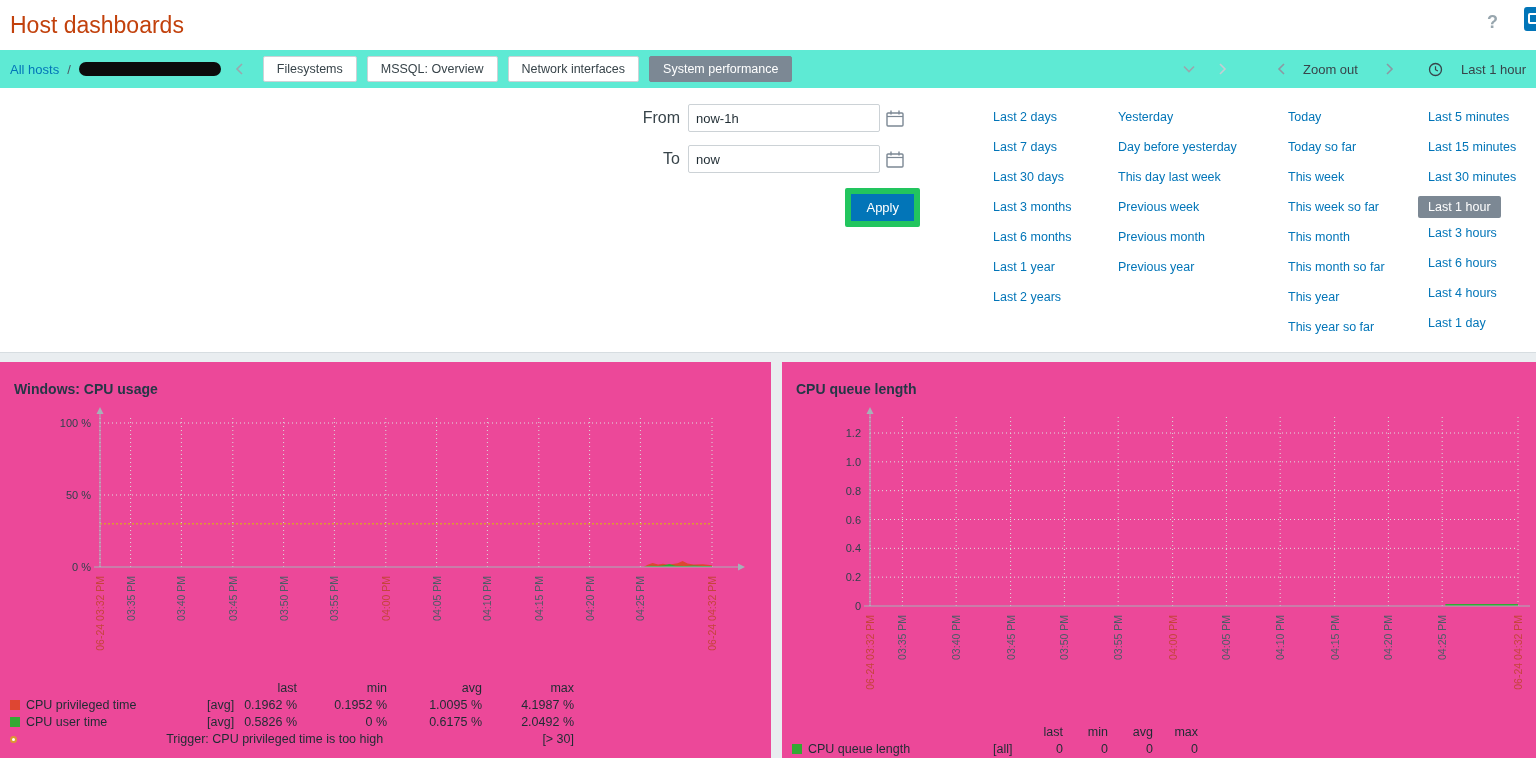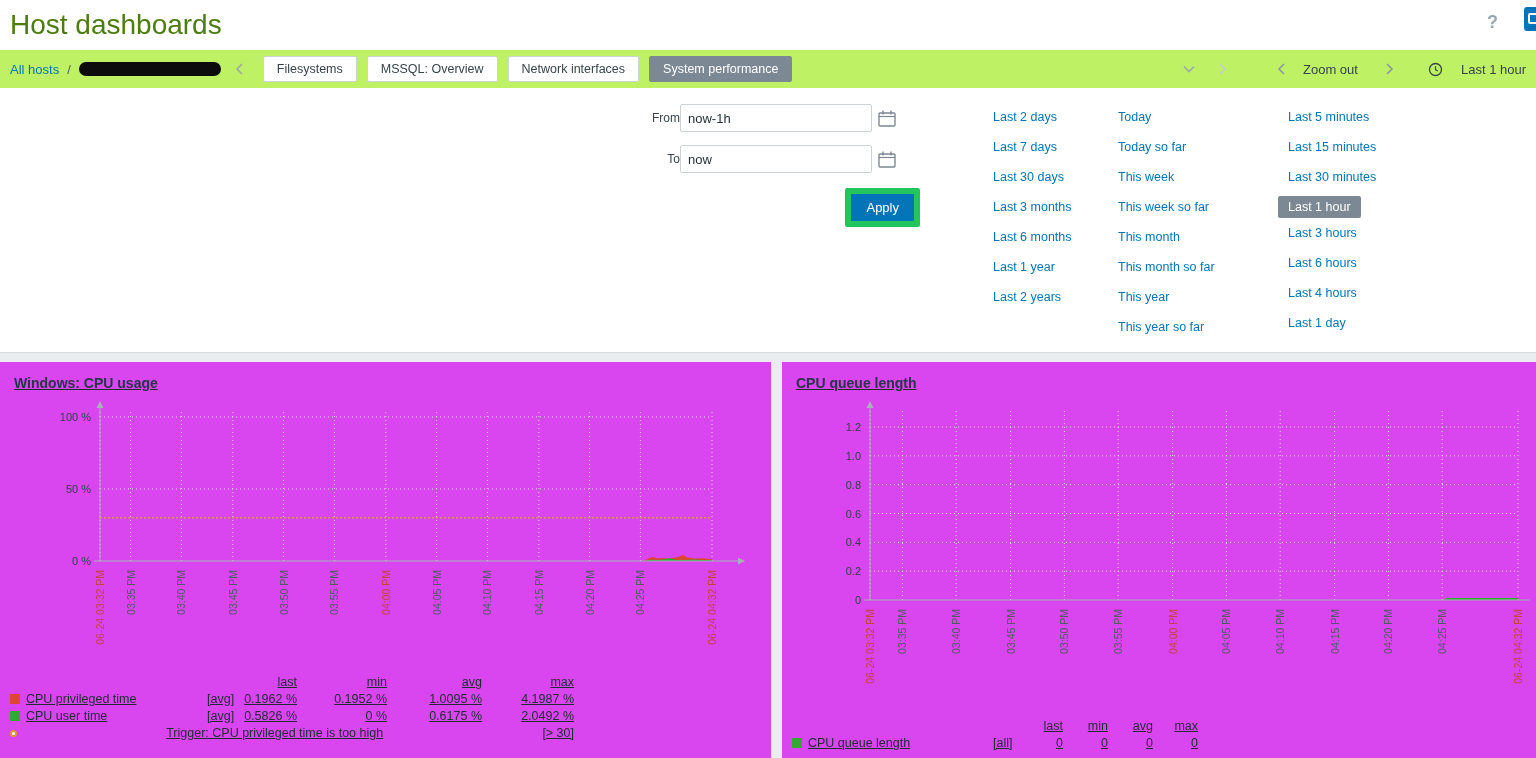--- a/index.html
+++ b/index.html
@@ -2,62 +2,62 @@
 <html><head>
 <meta charset="utf-8">
 <style>
   * { margin:0; padding:0; box-sizing:border-box; }
   html,body { background:#fff; }
   body { font-family:"Liberation Sans", sans-serif; color:#1f2c33; }
   .app { position:relative; width:1536px; height:758px; overflow:hidden; background:#fff; }
 
   
   .topbar { position:relative; height:50px; display:flex; align-items:center; padding:0 10px; background:#fff; }
-  .page-title { font-size:28px; font-weight:normal; color:#4d7c0f; }
+  .page-title { font-size:23px; font-weight:normal; color:#c2410c; }
   .help-glyph { position:absolute; right:38px; top:12px; color:#98a6ae; font-size:18px; font-weight:bold; cursor:pointer; }
   .support-sq { position:absolute; right:-12px; top:7px; width:24px; height:24px; background:#0275b8; border-radius:3px; }
   .support-sq .inner { position:absolute; left:4px; top:6px; width:11px; height:11px; border:2px solid #fff; border-radius:2px; }
 
   
-  .navbar { height:38px; background:#bef264; display:flex; align-items:center; padding:0 10px; gap:8px; font-size:13px; }
+  .navbar { height:38px; background:#5eead4; display:flex; align-items:center; padding:0 10px; gap:8px; font-size:13px; }
   .crumb-link { color:#0275b8; text-decoration:none; cursor:pointer; white-space:nowrap; }
   .crumb-sep { color:#4d5c66; }
   .redacted { width:142px; height:14px; background:#0c0c0c; border-radius:7px; }
   .chevbtn { display:inline-flex; align-items:center; justify-content:center; padding:0 6px; cursor:pointer; }
   .tabs { display:flex; gap:10px; margin-left:6px; }
   .tab { font-family:inherit; font-size:12.5px; color:#38444a; background:#fff; border:1px solid #ccd2d6; border-radius:2px; padding:5px 13px; cursor:pointer; white-space:nowrap; }
   .tab.active { background:#7c8894; border-color:#7c8894; color:#fff; }
   .nav-right { margin-left:auto; display:flex; align-items:center; gap:12px; color:#38444a; }
   .gap-l { margin-left:26px; }
   .gap-m { margin-left:10px; }
   .range-label { white-space:nowrap; cursor:pointer; }
   .zoom-out { cursor:pointer; white-space:nowrap; }
 
   
   .timefilter { position:relative; height:265px; background:#fff; border-bottom:1px solid #d7dde1; }
   .tf-form { position:absolute; left:620px; top:16px; width:300px; }
   .tf-row { display:flex; align-items:center; margin-bottom:13px; }
-  .tf-row label { width:60px; text-align:right; margin-right:0; font-size:12px; color:#38444a; }
+  .tf-row label { width:60px; text-align:right; margin-right:8px; font-size:16px; color:#38444a; }
   .tf-input { width:192px; height:27px; border:1px solid #ccd2d6; border-radius:2px; font-family:inherit; font-size:13px; color:#1f2c33; padding:13px 7px; }
   .cal-btn { margin-left:6px; cursor:pointer; display:inline-flex; }
   .apply-row { justify-content:flex-end; margin-top:15px; }
   .apply-btn { font-family:inherit; font-size:13px; color:#fff; background:#0275b8; border:6px solid #22c55e; border-radius:2px; padding:6px 15px; cursor:pointer; }
 
   .quick { position:absolute; left:993px; top:22px; display:flex; }
   .qcol { display:flex; flex-direction:column;align-items:flex-end; }
   .qcol:nth-child(1) { width:125px; }
   .qcol:nth-child(2) { width:170px; }
   .qcol:nth-child(3) { width:140px; }
   .qcol:nth-child(4) { width:112px; }
   .qlink { font-size:12.5px; color:#0275b8; text-decoration:none; cursor:pointer; height:18px; margin-bottom:12px; white-space:nowrap; align-self:flex-start; }
   .qlink.active { background:#7c8894; color:#fff; border-radius:2px; padding:4px 10px; height:auto; margin:-4px 0 8px -10px; }
 
   
   .dashboard { height:405px; background:#e9edf0; padding:9px 0 0 0; display:flex; gap:11px; align-items:stretch; }
-  .panel { background:#d946ef; padding:10px 8px; overflow:hidden;text-decoration:underline; }
+  .panel { background:#ec4899; padding:16px 8px; overflow:hidden; }
   .panel.leftp { width:771px; flex:0 0 771px; }
   .panel.rightp { flex:1 1 auto; }
   .panel-title { font-size:14px; font-weight:bold; color:#253746; margin:3px 0 5px 6px; }
   svg text { font-family:"Liberation Sans", sans-serif; }
 
   
   .legend { display:grid; font-size:12.5px; color:#1f2c33; line-height:17px; align-items:center; margin:6px 0 0 2px; }
   .legend.wide { grid-template-columns:16px 181px 36px 54px 90px 95px 92px; }
   .legend.narrow { grid-template-columns:16px 185px 30px 40px 45px 45px 45px; margin-top:14px; }
   .lg.num { text-align:right; }
@@ -164,20 +164,29 @@
     <div class="quick">
       <div class="qcol">
 
       <a class="qlink">Last 2 days</a>
           <a class="qlink">Last 7 days</a>
           <a class="qlink">Last 30 days</a>
           <a class="qlink">Last 3 months</a>
           <a class="qlink">Last 6 months</a>
           <a class="qlink">Last 1 year</a>
           <a class="qlink">Last 2 years</a>
+        </div>
+      <div class="qcol">
+
+      <a class="qlink">Yesterday</a>
+          <a class="qlink">Day before yesterday</a>
+          <a class="qlink">This day last week</a>
+          <a class="qlink">Previous week</a>
+          <a class="qlink">Previous month</a>
+          <a class="qlink">Previous year</a>
         </div>
       <div class="qcol">
 
       <a class="qlink">Today</a>
           <a class="qlink">Today so far</a>
           <a class="qlink">This week</a>
           <a class="qlink">This week so far</a>
           <a class="qlink">This month</a>
           <a class="qlink">This month so far</a>
           <a class="qlink">This year</a>

